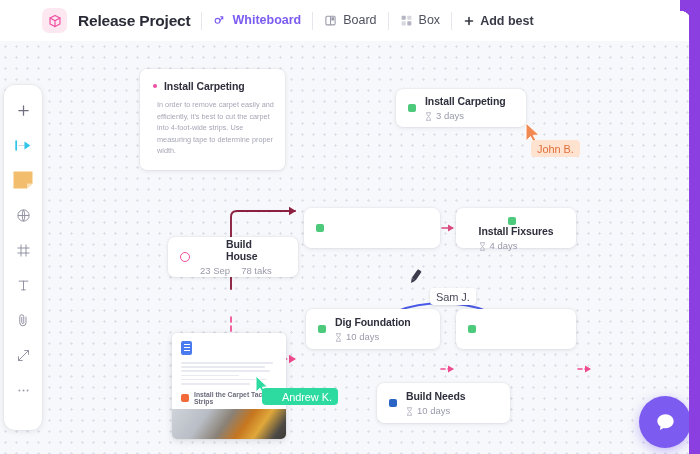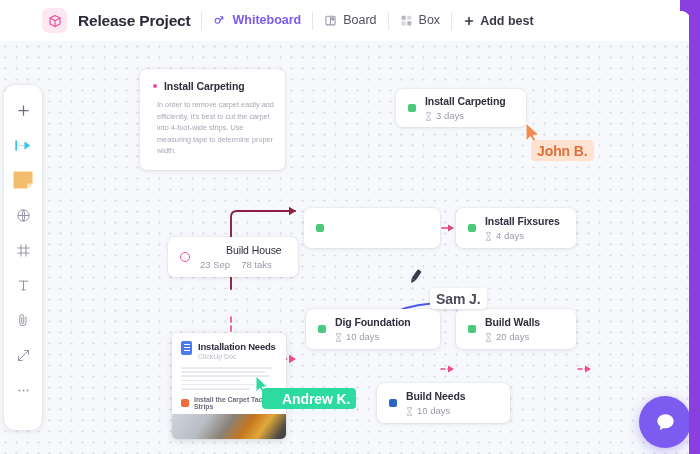--- a/index.html
+++ b/index.html
@@ -73,21 +73,21 @@
   
   #note-card { padding: 11px 13px 13px 13px; }
   #note-card .nhead { display: flex; align-items: center; gap: 7px; }
   #note-card .ndot { width: 4px; height: 4px; border-radius: 50%; background: #ef4ea0; flex:0 0 auto;}
   #note-card .ntitle { font-size: 10.5px; font-weight: bold; color: #2f2f3d; letter-spacing:-.1px;}
   #note-card .nbody { margin-top: 7px; margin-left: 4px; font-size: 7.3px; line-height: 1.58; color: #a7a7b6; width: 118px; }
 
   
   #build-house { padding: 9px 12px; display: flex; align-items: center; }
   #build-house .ring { width: 10px; height: 10px; border-radius: 50%; border: 1.6px solid #ef4ea0; flex:0 0 auto; margin-right: 10px;}
-  #build-house .bh-title { font-size: 10.5px; font-weight: normal; color: #2f2f3d; letter-spacing:-.1px;padding-left:26px;}
+  #build-house .bh-title { font-size: 10.5px; font-weight: bold; color: #2f2f3d; letter-spacing:-.1px;padding-left:26px;}
   #build-house .bh-meta { font-size: 9.5px; color: #9a9aab; margin-top: 3px; display: flex; gap: 11px; }
 
   
   #doc-embed {
     position: absolute; background: #fff; border-radius: 5px; overflow: hidden;
     box-shadow: 0 2px 7px rgba(40,40,70,.13), 0 0 0 .8px rgba(0,0,0,.04);
   }
   #doc-embed .dhead { display: flex; gap: 6px; padding: 8px 9px 3px 9px; }
   #doc-embed .dicon { width: 11px; height: 14px; border-radius: 2px; background: #4a7bef; flex:0 0 auto; position:relative;}
   #doc-embed .dicon:after{content:"";position:absolute;left:2.5px;top:3px;width:6px;height:1.3px;background:#fff;box-shadow:0 3px 0 #fff,0 6px 0 #fff;}
@@ -95,21 +95,21 @@
   #doc-embed .dsub { font-size: 7px; color: #b9b9c8; margin-top: 1px;}
   #doc-embed .dlines { padding: 4px 9px 0 9px; }
   #doc-embed .dline { height: 1.6px; background: #e9e9f1; border-radius: 1px; margin-bottom: 2.6px;}
   #doc-embed .dsect { display:flex; align-items:center; gap:5px; padding: 4px 9px 4px 9px;}
   #doc-embed .dnum { width: 8px; height: 8px; border-radius: 2px; background: #f26a3a; flex:0 0 auto;}
   #doc-embed .dsecttxt { font-size: 6.8px; color: #6b6b7c; font-weight: 600; }
   #doc-embed .dphoto { height: 44px; background: linear-gradient(125deg,#cfd3da 0%,#b9bec6 26%,#8a8176 44%,#c6761f 58%,#e0a83a 70%,#4d4a46 84%,#2d2b28 100%); }
 
   
   .cursor-lbl {
-    position: absolute; font-size: 14px; font-weight: bold; padding: 2.5px 6px;
+    position: absolute; font-size: 11px; font-weight: normal; padding: 2.5px 6px;
     border-radius: 4px; white-space: nowrap; letter-spacing: -.1px;
   }
   .cursor-lbl.john { background: #ffe3d0; color: #e0703a; }
   .cursor-lbl.andrew { background: #2ddba0; color: #ffffff; padding-left: 20px; }
   .cursor-lbl.sam { background: #ffffff; color: #4b4b5c; box-shadow: 0 1px 3px rgba(40,40,70,.16); }
 
   svg.layer { position: absolute; left: 0; top: 0; width: 700px; height: 413px; overflow: visible; pointer-events: none; }
 
   
   #chat-bubble {
@@ -230,21 +230,21 @@
           </svg>
           <span>3 days</span>
         </span>
       </span>
     </div>
 
     <div class="card task" id="t-faucets" style="left:304px; top:167px; width:136px; height:40px;">
       <span class="sq green"></span>
     </div>
 
-    <div class="card task" id="t-fixsures" style="left:456px; top:167px; width:120px; height:40px;">
+    <div class="card task" id="t-fixsures" style="left:456px; top:167px; width:120px; height:40px;flex-direction:column;">
       <span class="sq green"></span>
       <span class="tbody">
         <span class="ttitle">Install Fixsures</span>
         <span class="tmeta">
           <svg width="7" height="9" viewBox="0 0 10 13" stroke="#b4b4c2" stroke-width="1.2" fill="none">
             <path d="M1.5 1h7M1.5 12h7M2.5 1v2.2L5 6.5 2.5 9.8V12M7.5 1v2.2L5 6.5l2.5 3.3V12"></path>
           </svg>
           <span>4 days</span>
         </span>
       </span>
@@ -269,51 +269,38 @@
           <svg width="7" height="9" viewBox="0 0 10 13" stroke="#b4b4c2" stroke-width="1.2" fill="none">
             <path d="M1.5 1h7M1.5 12h7M2.5 1v2.2L5 6.5 2.5 9.8V12M7.5 1v2.2L5 6.5l2.5 3.3V12"></path>
           </svg>
           <span>10 days</span>
         </span>
       </span>
     </div>
 
     <div class="card task" id="t-walls" style="left:456px; top:268px; width:120px; height:40px;">
       <span class="sq green"></span>
-      <span class="tbody">
-        <span class="ttitle">Build Walls</span>
-        <span class="tmeta">
-          <svg width="7" height="9" viewBox="0 0 10 13" stroke="#b4b4c2" stroke-width="1.2" fill="none">
-            <path d="M1.5 1h7M1.5 12h7M2.5 1v2.2L5 6.5 2.5 9.8V12M7.5 1v2.2L5 6.5l2.5 3.3V12"></path>
-          </svg>
-          <span>20 days</span>
-        </span>
-      </span>
     </div>
 
     <div class="card task" id="t-roof" style="left:377px; top:342px; width:133px; height:40px;">
       <span class="sq blue"></span>
       <span class="tbody">
         <span class="ttitle">Build Needs</span>
         <span class="tmeta">
           <svg width="7" height="9" viewBox="0 0 10 13" stroke="#b4b4c2" stroke-width="1.2" fill="none">
             <path d="M1.5 1h7M1.5 12h7M2.5 1v2.2L5 6.5 2.5 9.8V12M7.5 1v2.2L5 6.5l2.5 3.3V12"></path>
           </svg>
           <span>10 days</span>
         </span>
       </span>
     </div>
 
     <div id="doc-embed" style="left:172px; top:292px; width:114px; height:106px;">
       <div class="dhead">
         <span class="dicon"></span>
-        <span>
-          <div class="dtitle">Installation Needs</div>
-          <div class="dsub">ClickUp Doc</div>
-        </span>
       </div>
       <div class="dlines">
         <div class="dline" style="width:96%"></div>
         <div class="dline" style="width:88%"></div>
         <div class="dline" style="width:93%"></div>
         <div class="dline" style="width:60%"></div>
         <div class="dline" style="width:90%"></div>
         <div class="dline" style="width:72%"></div>
       </div>
       <div class="dsect">

